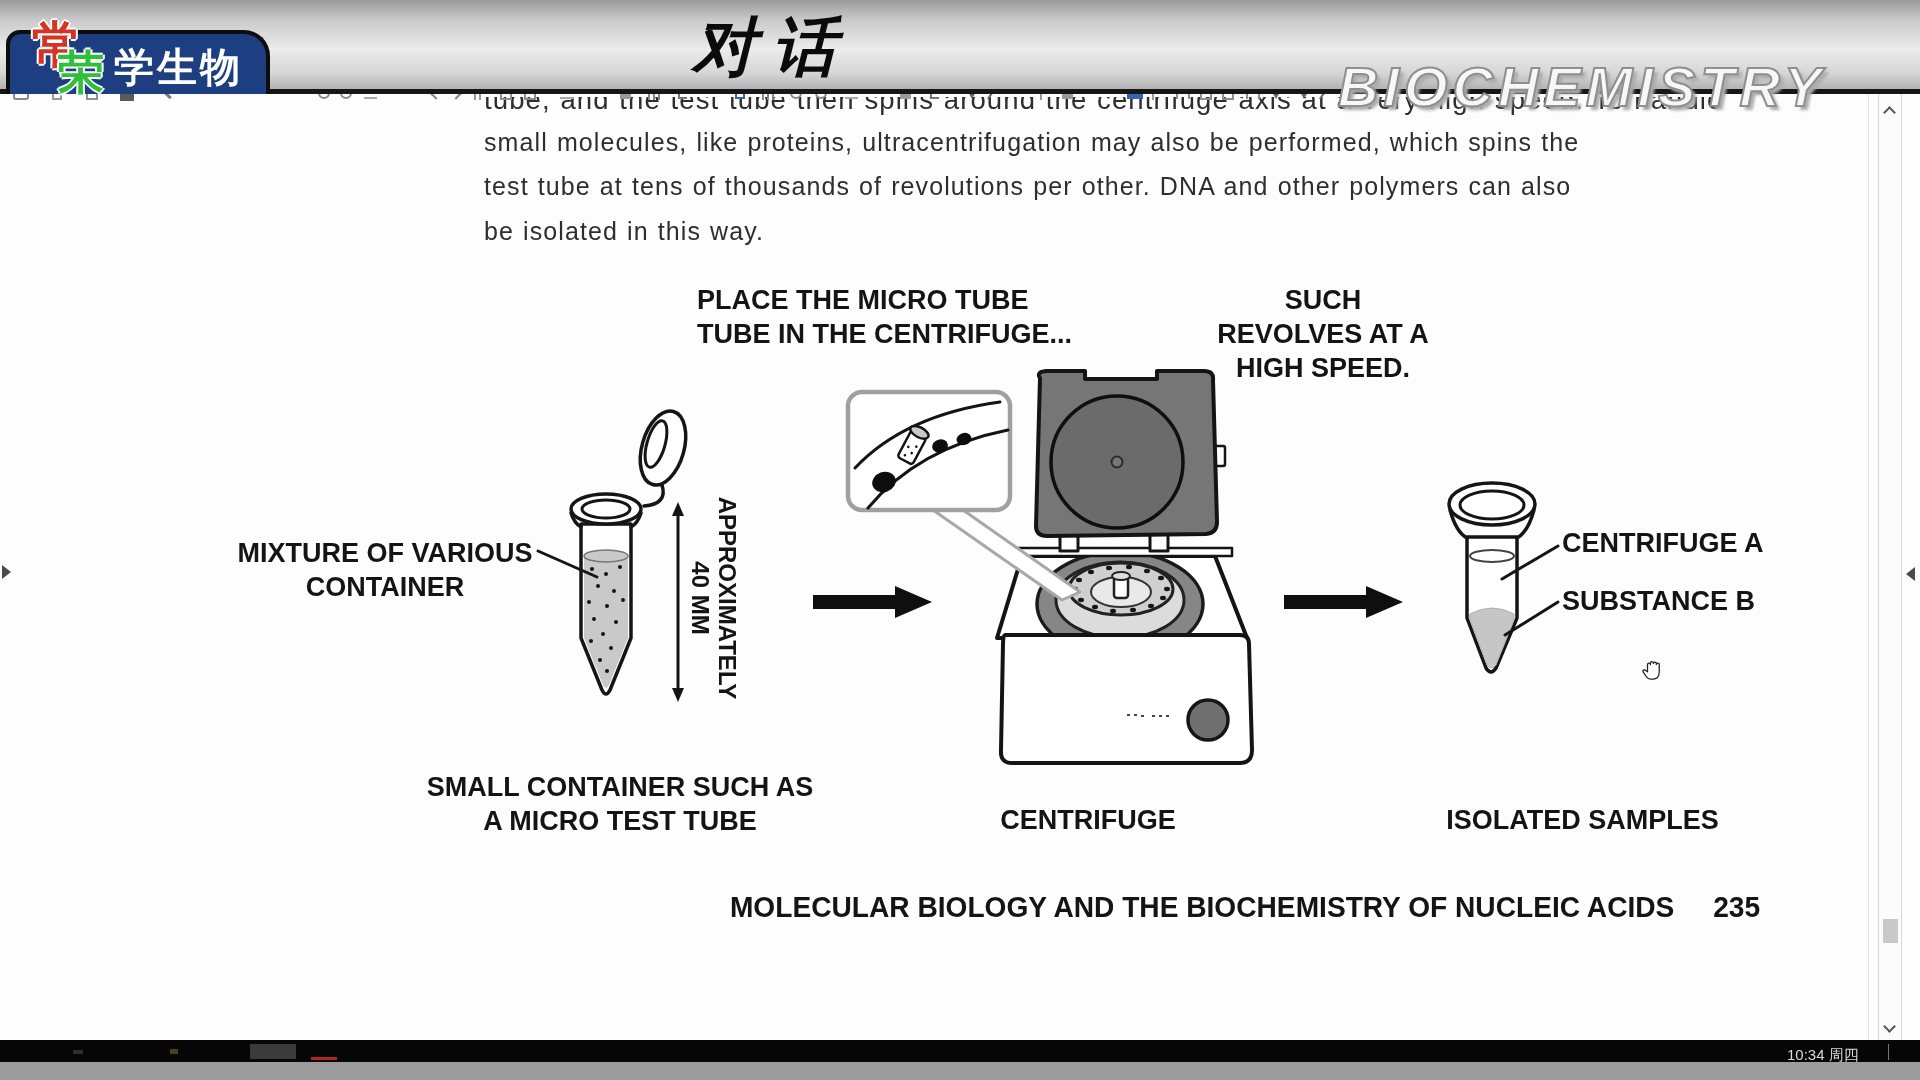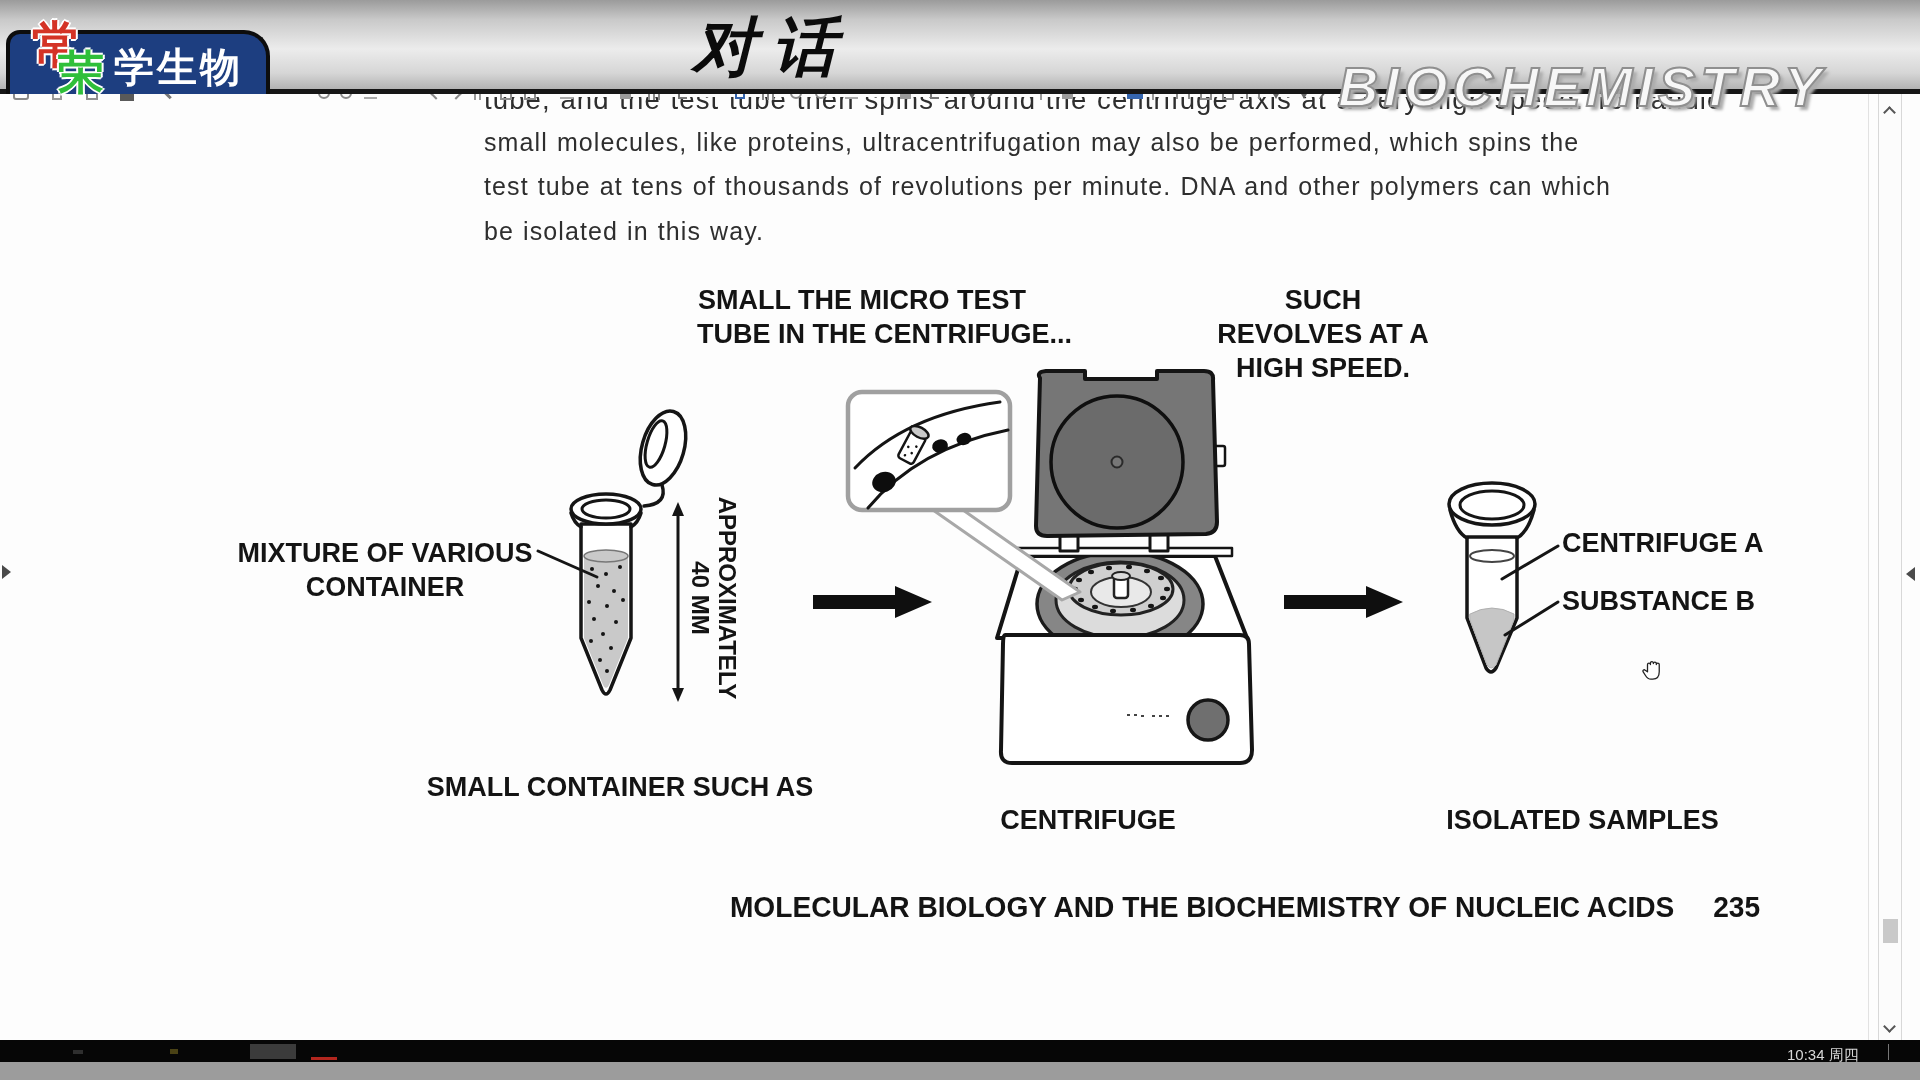--- a/index.html
+++ b/index.html
@@ -146,42 +146,43 @@
     <i class="ic ic-tri" style="left: 1300px;"></i>
     <i class="ic ic-pen" style="left: 1322px;"></i>
     <i class="ic ic-pen" style="left: 1344px;"></i>
     <i class="ic ic-sqg" style="left: 1366px;"></i>
   </div>
 
 <div id="para-line1-wrap">
   <span class="para-inner">tube, and the test tube then spins around the centrifuge axis at a very high speed. To handle</span>
 </div>
 <div class="para" style="top:128px">small molecules, like proteins, ultracentrifugation may also be performed, which spins the</div>
-<div class="para" style="top:172px">test tube at tens of thousands of revolutions per minute. DNA and other polymers can which</div>
+<div class="para" style="top:172px">test tube at tens of thousands of revolutions per other. DNA and other polymers can also</div>
 <div class="para" style="top:217px">be isolated in this way.</div>
 
 <div class="cap" style="left:697px; top:283px; width:330px">
-  <div>SMALL THE MICRO TEST</div>
+  <div>PLACE THE MICRO TUBE</div>
   <div>TUBE IN THE CENTRIFUGE...</div>
 </div>
 <div class="cap" style="left:1208px; top:283px; width:230px">
   <div>SUCH</div>
   <div>REVOLVES AT A</div>
   <div>HIGH SPEED.</div>
 </div>
 <div class="cap" style="left:235px; top:536px; width:300px">
   <div>MIXTURE OF VARIOUS</div>
   <div>CONTAINER</div>
 </div>
 <div class="cap" id="approx-caption">
   <div>APPROXIMATELY</div>
   <div>40 MM</div>
 </div>
 <div class="cap" style="left:420px; top:770px; width:400px">
   <div>SMALL CONTAINER SUCH AS</div>
+  <div>A MICRO TEST TUBE</div>
 </div>
 <div class="cap" style="left:988px; top:803px; width:200px">CENTRIFUGE</div>
 <div class="cap" style="left:1440px; top:803px; width:285px">ISOLATED SAMPLES</div>
 <div class="cap cap-left" style="left:1562px; top:526px">CENTRIFUGE A</div>
 <div class="cap cap-left" style="left:1562px; top:584px">SUBSTANCE B</div>
 <div class="cap" id="footer-line">
   <span>MOLECULAR BIOLOGY AND THE BIOCHEMISTRY OF NUCLEIC ACIDS</span><span id="footer-page">235</span>
 </div>
 
 <svg id="art" width="1920" height="1040" viewBox="0 0 1920 1040">

